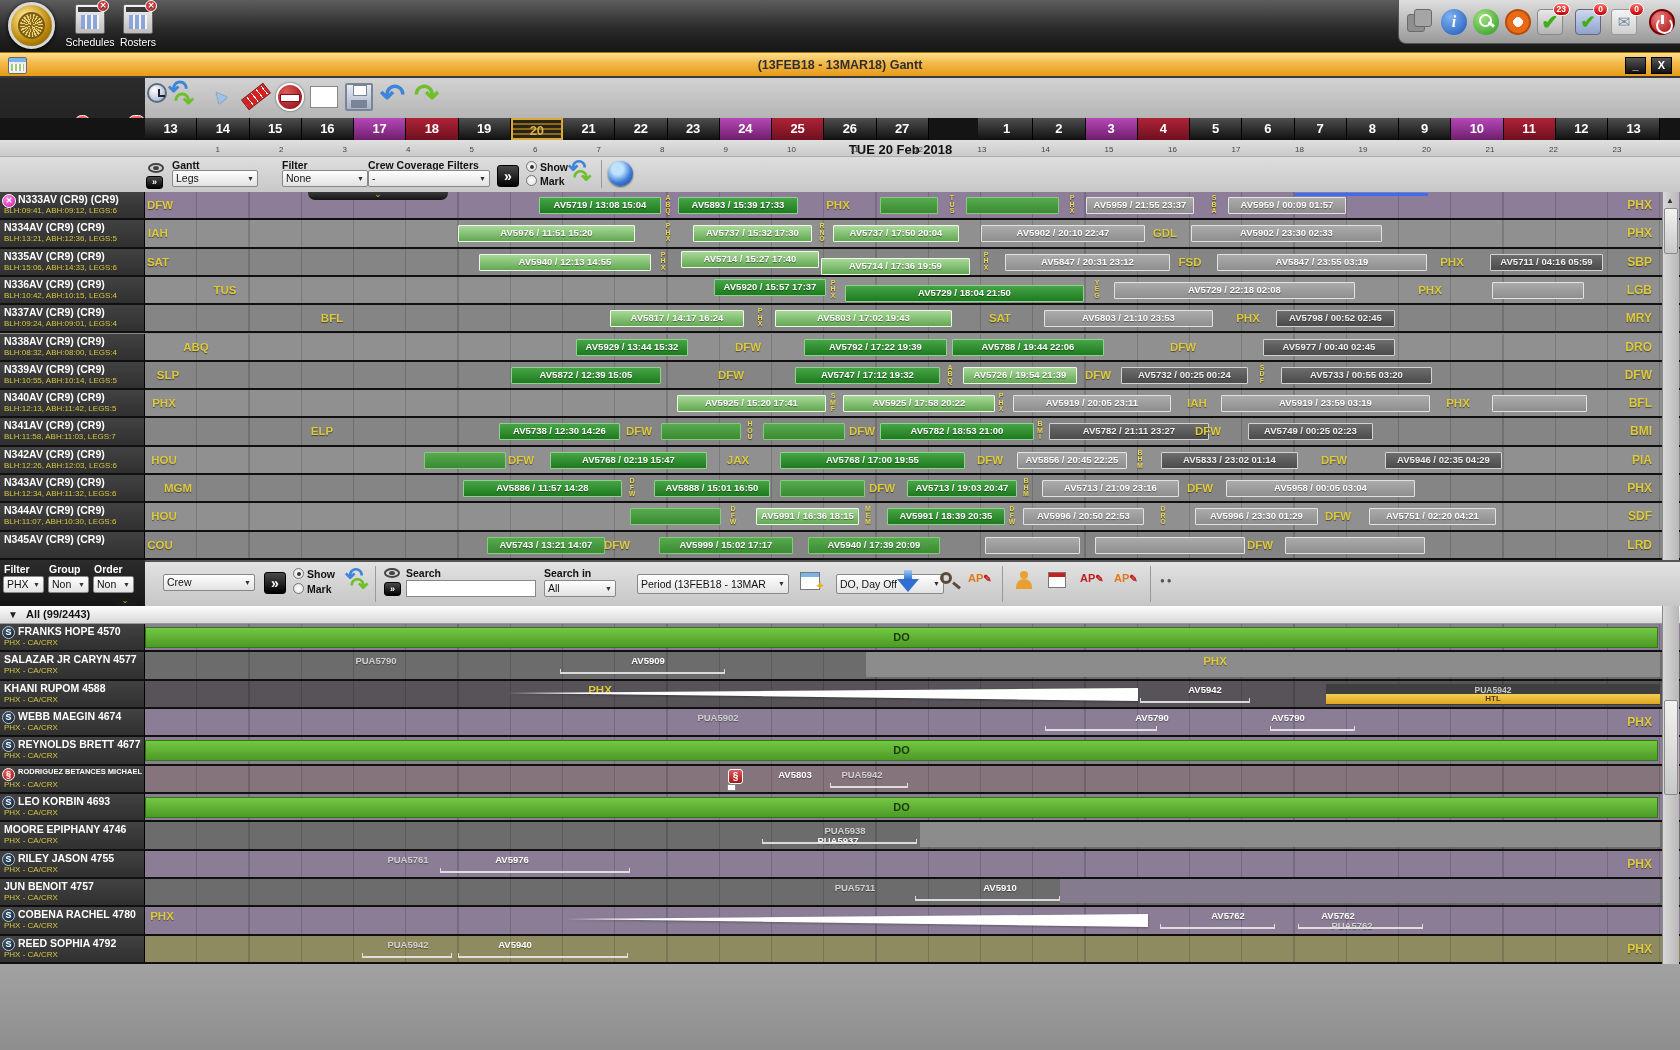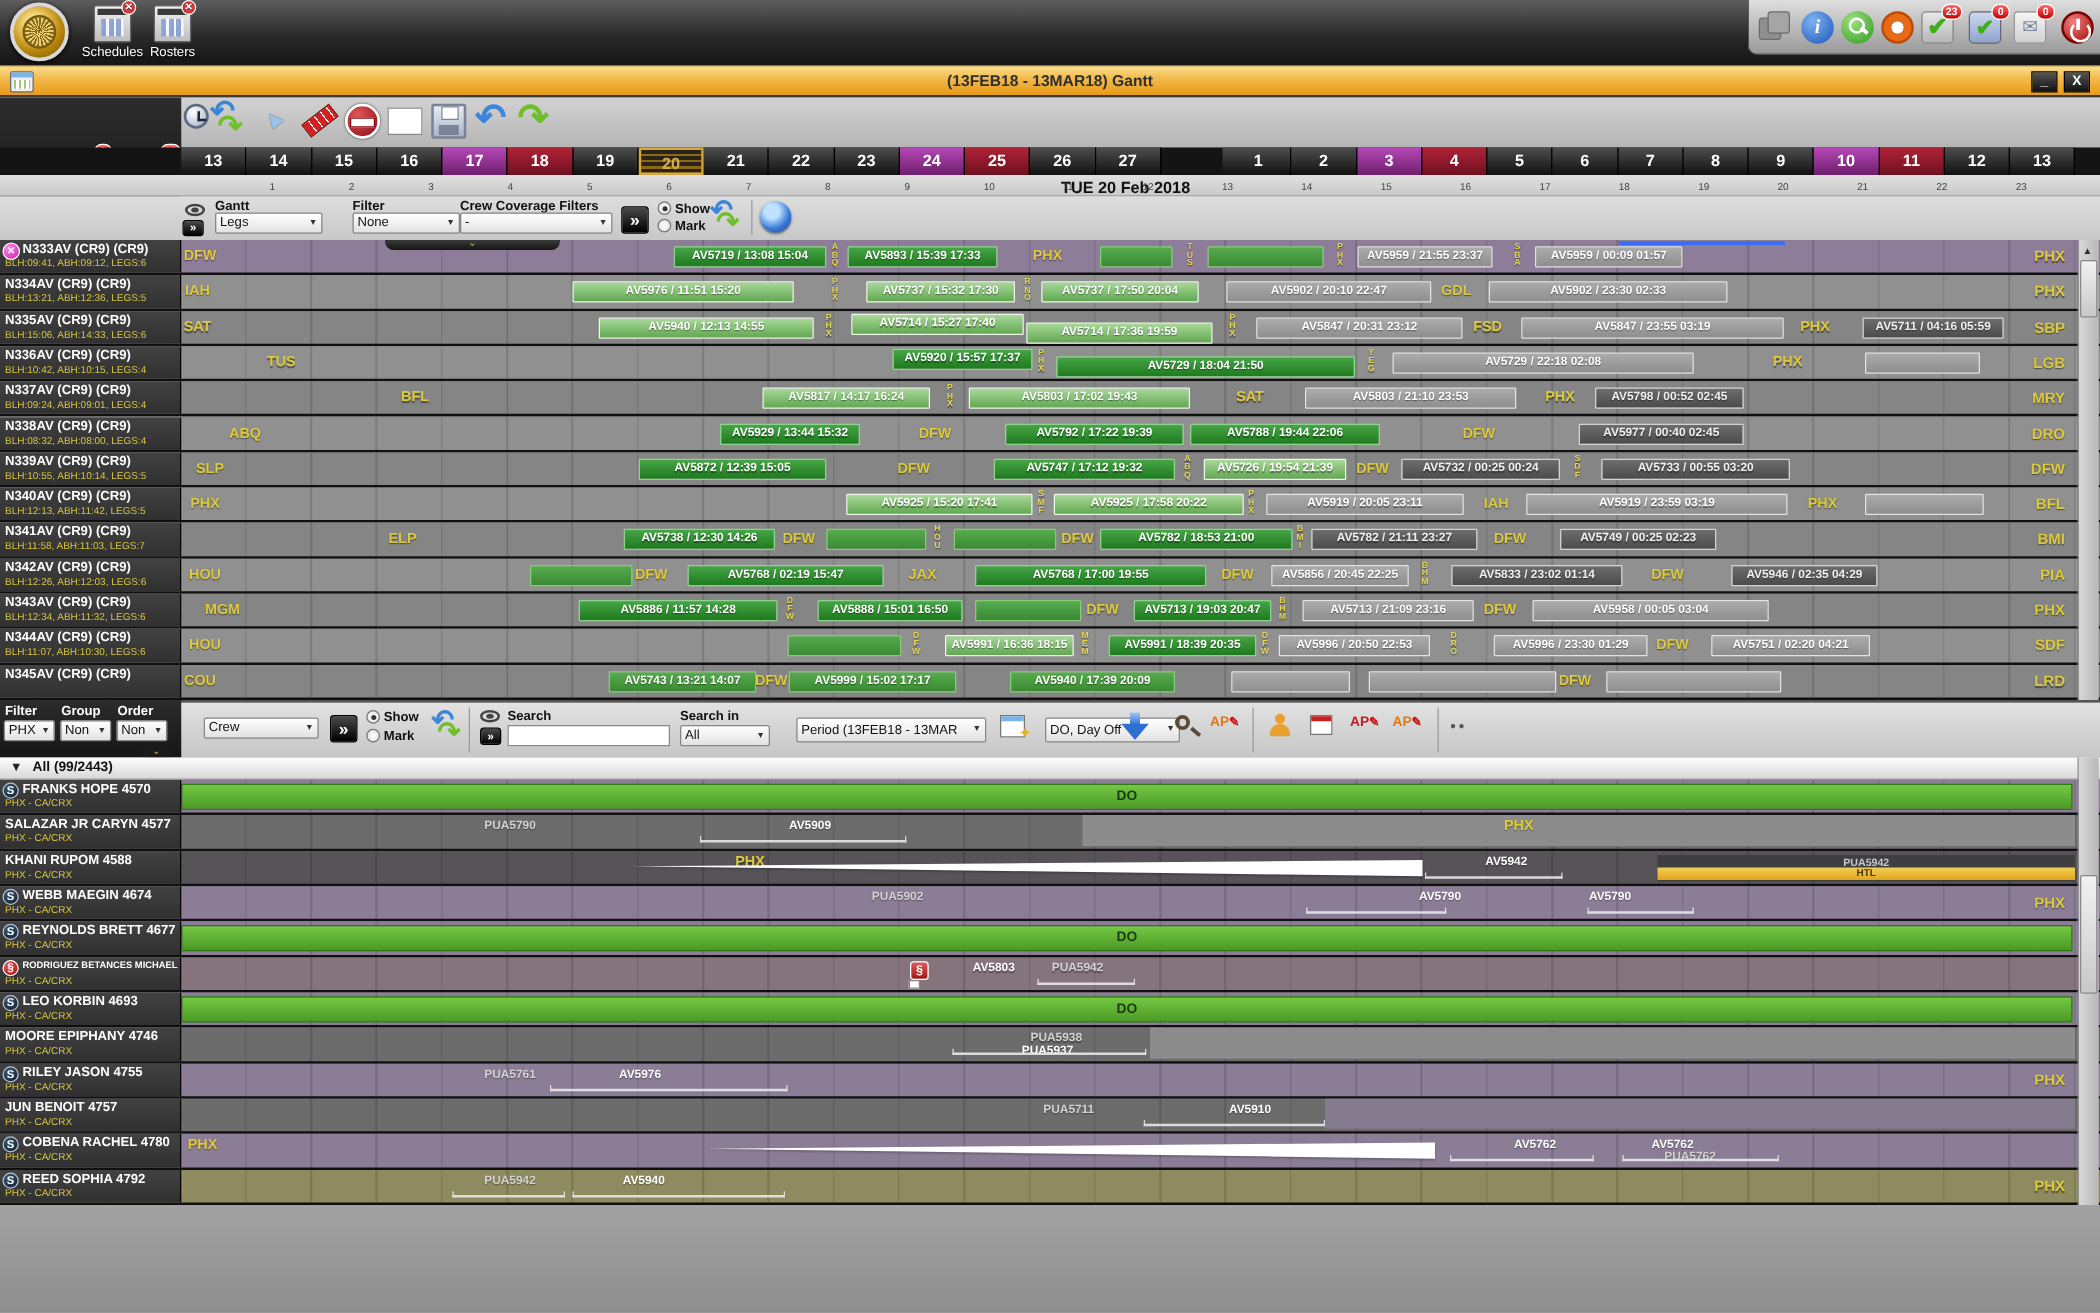--- a/index.html
+++ b/index.html
@@ -461,21 +461,21 @@
       <div class="bar mg" style="left: 661px; width: 80px; top: 5px;"></div>
       <div class="vert" style="left: 750px;">H
 O
 U</div>
       <div class="bar mg" style="left: 763px; width: 82px; top: 5px;"></div>
       <div class="stlbl" style="left: 862px;">DFW</div>
       <div class="bar dg" style="left: 880px; width: 154px; top: 5px;">AV5782 / 18:53  21:00</div>
       <div class="vert" style="left: 1040px;">B
 M
 I</div>
-      <div class="bar dkgray" style="left: 1049px; width: 133px; top: 5px;">AV5782 / 21:11  23:27</div>
+      <div class="bar dkgray" style="left: 1049px; width: 160px; top: 5px;">AV5782 / 21:11  23:27</div>
       <div class="stlbl" style="left: 1208px;">DFW</div>
       <div class="bar dkgray" style="left: 1248px; width: 125px; top: 5px;">AV5749 / 00:25  02:23</div>
       <div class="endlbl">BMI</div>
       <div class="lcell">
         <div class="lname">N341AV (CR9) (CR9)</div>
         <div class="lstats">BLH:11:58, ABH:11:03, LEGS:7</div>
       </div>
     </div>
     <div class="grow bg-g1" style="top: 254.7px; height: 28.3px;">
       <div class="stlbl" style="left: 164px;">HOU</div>
@@ -544,21 +544,21 @@
       <div class="endlbl">SDF</div>
       <div class="lcell">
         <div class="lname">N344AV (CR9) (CR9)</div>
         <div class="lstats">BLH:11:07, ABH:10:30, LEGS:6</div>
       </div>
     </div>
     <div class="grow bg-g2" style="top: 339.6px; height: 28.3px;">
       <div class="stlbl" style="left: 160px;">COU</div>
       <div class="bar mg" style="left: 487px; width: 118px; top: 5px;">AV5743 / 13:21  14:07</div>
       <div class="stlbl" style="left: 617px;">DFW</div>
-      <div class="bar mg" style="left: 631px; width: 134px; top: 5px;">AV5999 / 15:02  17:17</div>
+      <div class="bar mg" style="left: 659px; width: 134px; top: 5px;">AV5999 / 15:02  17:17</div>
       <div class="bar mg" style="left: 808px; width: 132px; top: 5px;">AV5940 / 17:39  20:09</div>
       <div class="bar gray" style="left: 985px; width: 95px; top: 5px;"></div>
       <div class="bar gray" style="left: 1095px; width: 150px; top: 5px;"></div>
       <div class="stlbl" style="left: 1260px;">DFW</div>
       <div class="bar gray" style="left: 1285px; width: 140px; top: 5px;"></div>
       <div class="endlbl">LRD</div>
       <div class="lcell">
         <div class="lname">N345AV (CR9) (CR9)</div>
         <div class="lstats"></div>
       </div>
@@ -617,21 +617,21 @@
     <div class="grow bg-cpurple" style="top: 0px; height: 28.33px;">
       <div class="dobar">DO</div>
       <div class="lcell">
         <div class="ci">S</div>
         <div class="lname" style="left: 18px;">FRANKS HOPE 4570</div>
         <div class="lstats">PHX - CA/CRX</div>
       </div>
     </div>
     <div class="grow bg-cdark" style="top: 28.33px; height: 28.33px;">
       <div class="seg" style="left: 866px; width: 794px; background: rgb(140, 140, 140);"></div>
-      <div class="ctxt g" style="left: 408px; top: 3px;">PUA5790</div>
+      <div class="ctxt g" style="left: 376px; top: 3px;">PUA5790</div>
       <div class="ctxt w" style="left: 648px; top: 3px;">AV5909</div>
       <div class="ubar" style="left: 560px; width: 165px;"></div>
       <div class="ctxt y" style="left: 1215px; top: 3px;">PHX</div>
       <div class="lcell">
         <div class="lname">SALAZAR JR CARYN 4577</div>
         <div class="lstats">PHX - CA/CRX</div>
       </div>
     </div>
     <div class="grow bg-cdarker" style="top: 56.66px; height: 28.33px;">
       <div class="ctxt y" style="left: 600px; top: 3px;">PHX</div>

